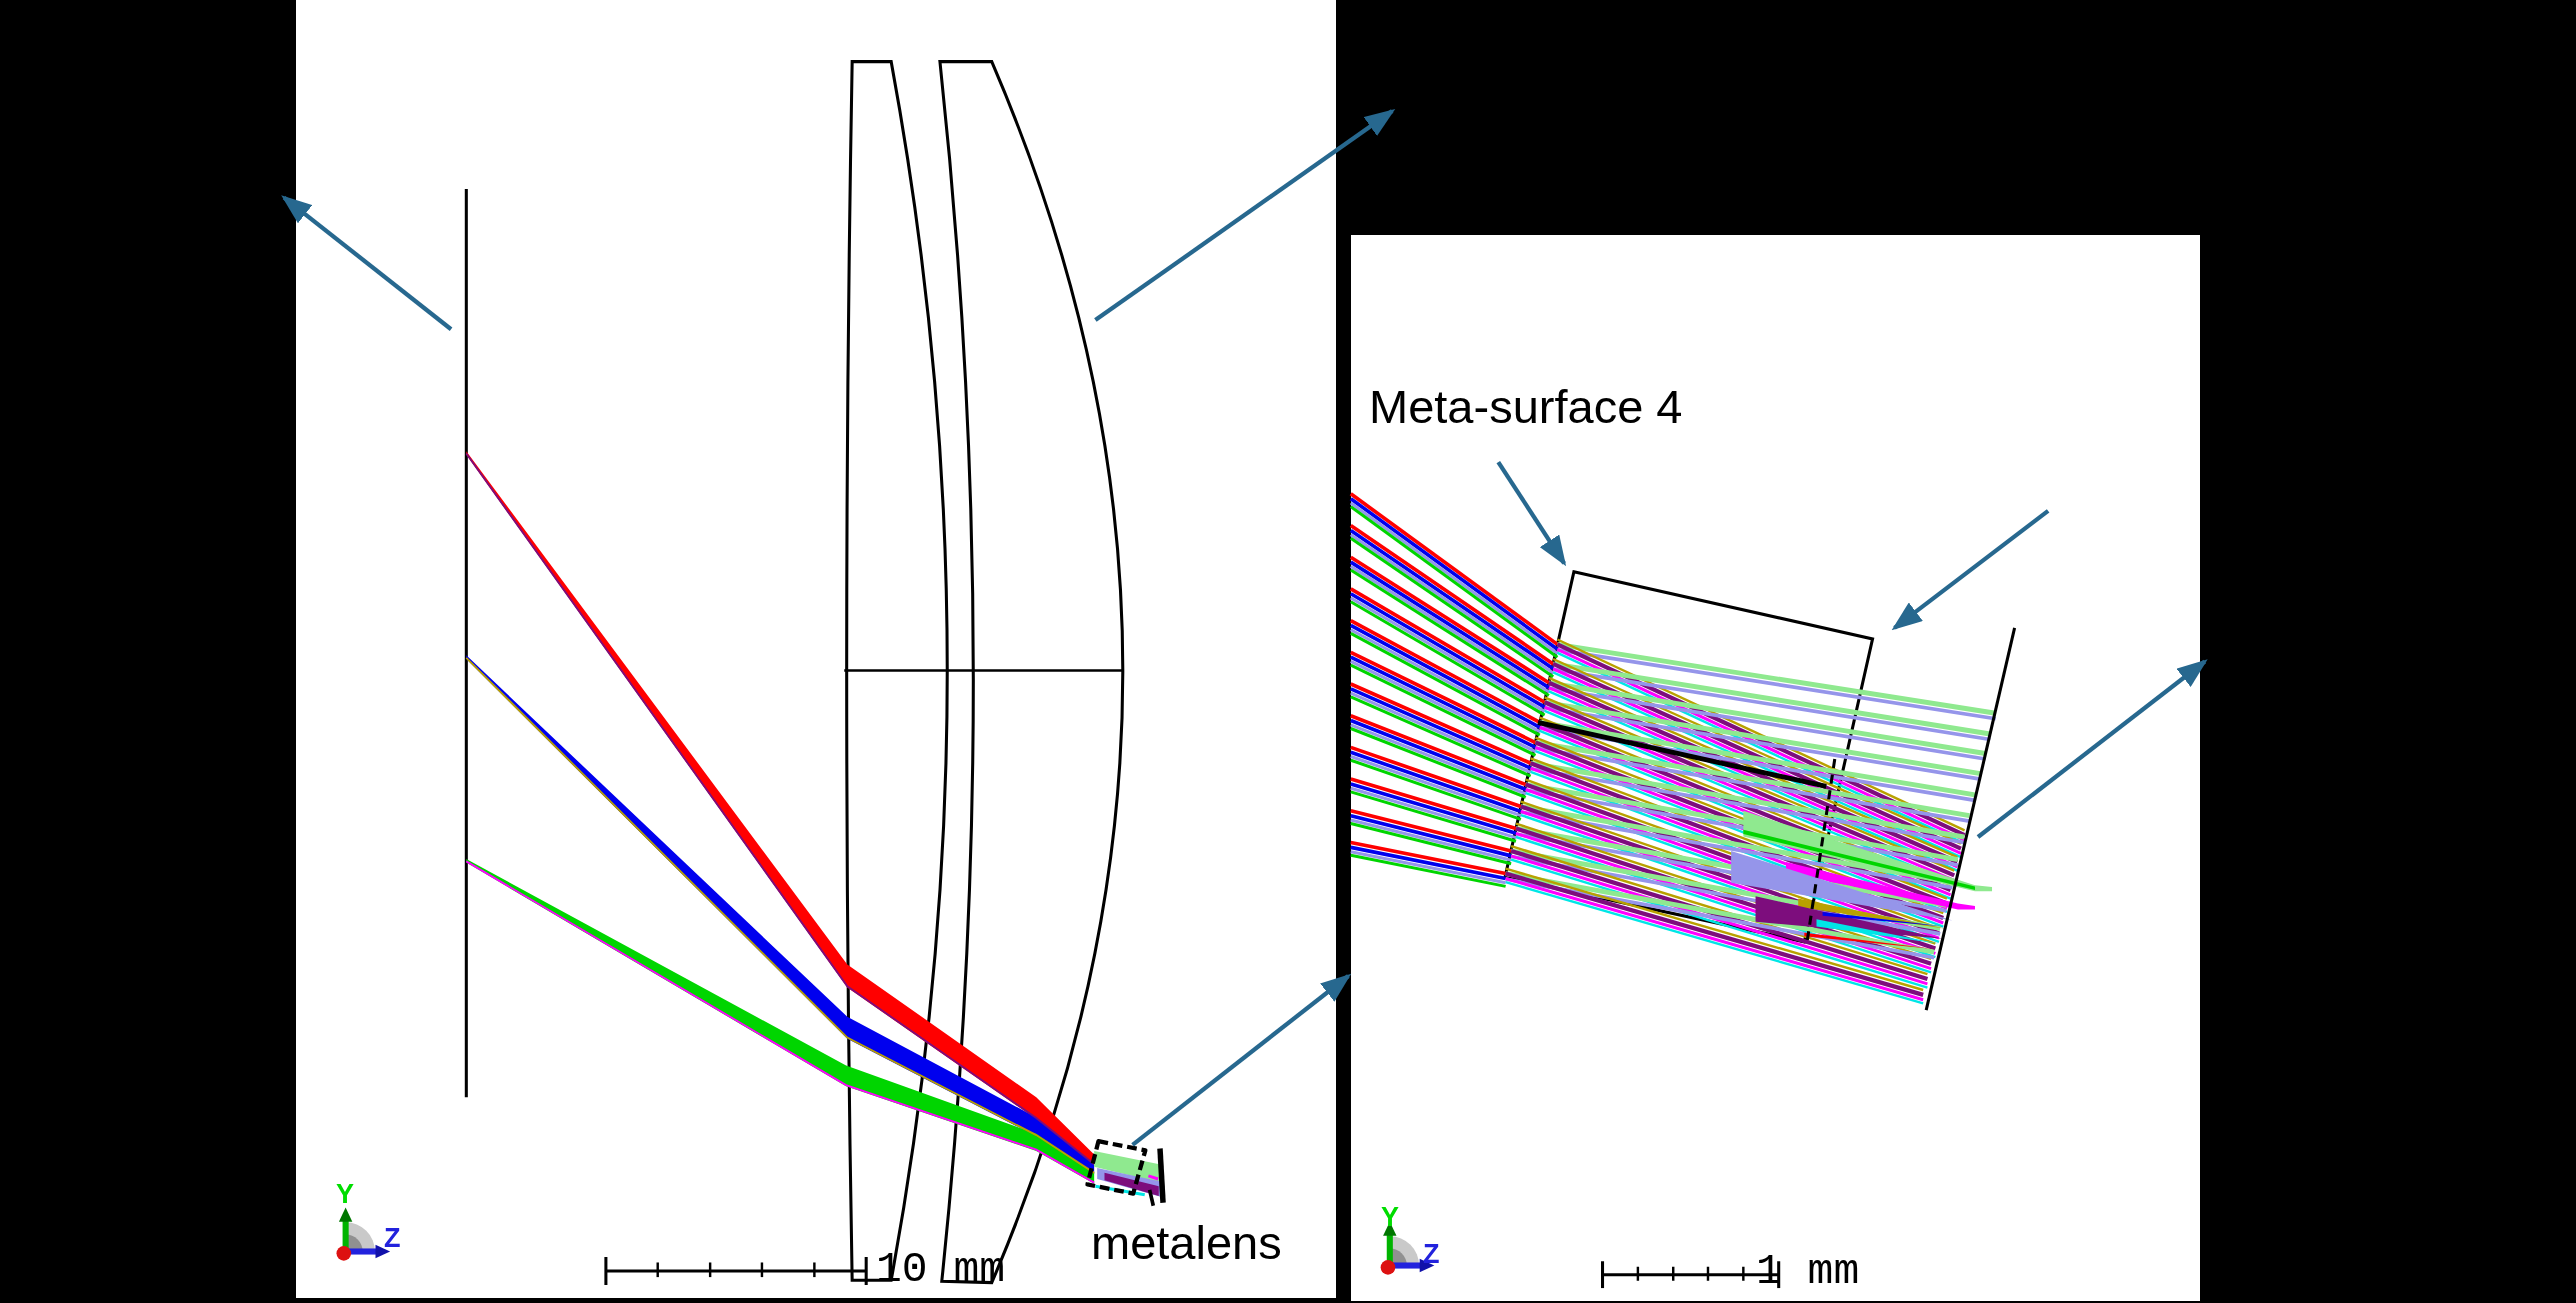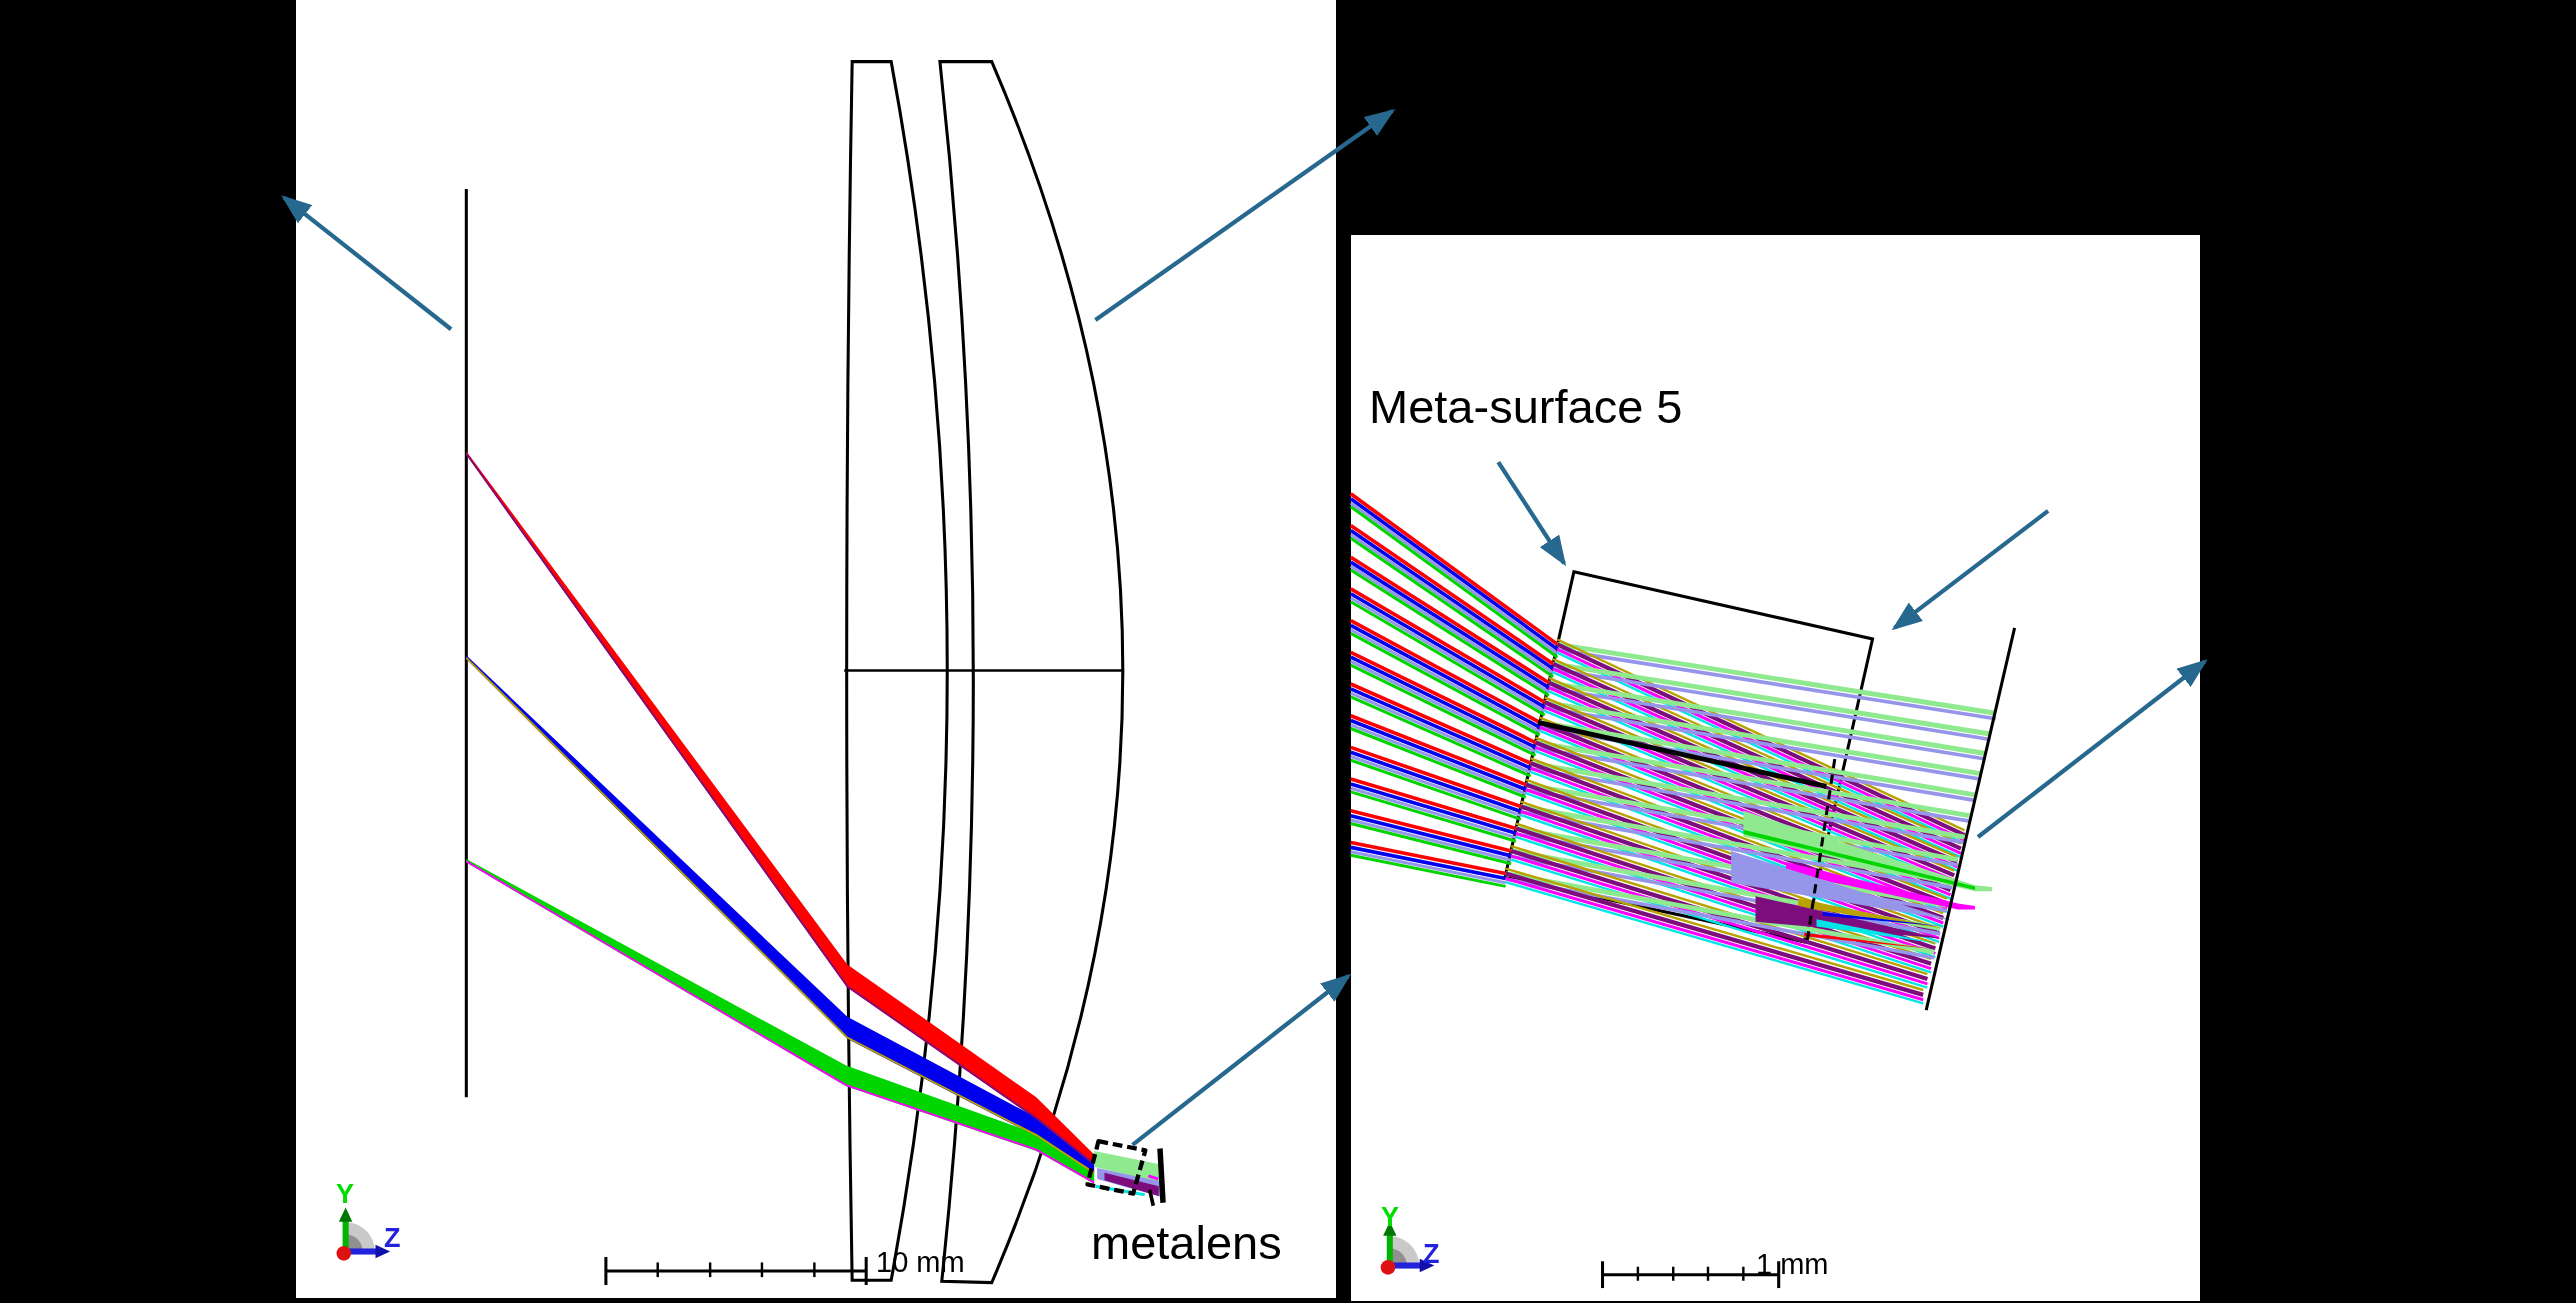--- a/index.html
+++ b/index.html
@@ -3,21 +3,21 @@
 <meta charset="utf-8">
 <style>
   html,body{margin:0;padding:0;background:#000;}
   #stage{position:relative;width:2576px;height:1304px;background:#000;overflow:hidden;
          font-family:"Liberation Sans",sans-serif;}
   .panel{position:absolute;background:#fff;}
   #panel-left{left:296px;top:0;width:1040px;height:1298px;}
   #panel-right{left:1351px;top:235px;width:849px;height:1066px;}
   #art{position:absolute;left:0;top:0;width:2576px;height:1304px;}
   .lbl{position:absolute;color:#000;font-size:47px;line-height:1;white-space:nowrap;}
-  .scale-lbl{position:absolute;color:#000;font-size:29px;line-height:1;white-space:nowrap;}
+  .scale-lbl{position:absolute;color:#000;font-size:43px;line-height:1;white-space:nowrap;font-family:Liberation Mono, monospace;}
   .axis-lbl{position:absolute;font-size:27px;line-height:1;font-weight:bold;}
   .axis-y{color:#00DD00;}
   .axis-z{color:#2222DD;}
 </style>
 </head>
 <body>
 
 <div id="stage">
 
   <div id="panel-left" class="panel"></div>
@@ -247,19 +247,19 @@
       <line x1="3360" y1="838" x2="3108" y2="1030" marker-end="url(#ah)"></line>
       <line x1="3245" y1="1373" x2="3617" y2="1085" marker-end="url(#ah)"></line>
     </g>
   </svg>
 
   <div class="lbl" style="left:1091px;top:1219px;">metalens</div>
   <div class="scale-lbl" style="left:876px;top:1248px;">10 mm</div>
   <div class="axis-lbl axis-y" style="left:336px;top:1181px;">Y</div>
   <div class="axis-lbl axis-z" style="left:384px;top:1225px;">Z</div>
 
-  <div class="lbl" style="left:1369px;top:383px;">Meta-surface 5</div>
+  <div class="lbl" style="left:1369px;top:383px;">Meta-surface 4</div>
   <div class="scale-lbl" style="left:1756px;top:1250px;">1 mm</div>
   <div class="axis-lbl axis-y" style="left:1381px;top:1204px;">Y</div>
   <div class="axis-lbl axis-z" style="left:1423px;top:1241px;">Z</div>
 
 </div>
 
 
 </body></html>

